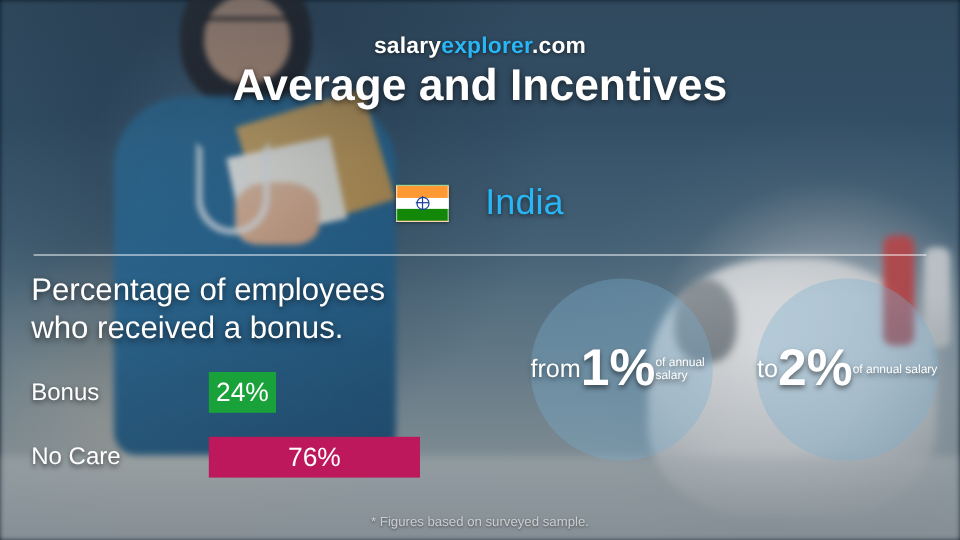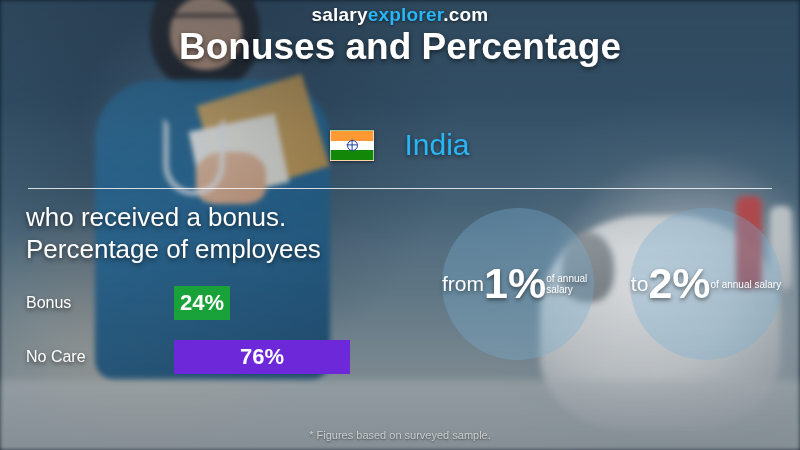--- a/index.html
+++ b/index.html
@@ -106,21 +106,21 @@
     background:linear-gradient(180deg, rgba(200,206,208,.55), rgba(170,178,182,.75));
     filter:blur(3px);
   }
   .vignette {
     position:absolute; inset:0;
     background:
       linear-gradient(180deg, rgba(10,25,40,.42) 0%, rgba(10,25,40,.18) 30%, rgba(10,25,40,.10) 55%, rgba(10,25,40,.25) 100%);
   }
 
   
-  .fg { position:absolute; inset:0; }
+  .fg { position:absolute; inset:0;margin-top:24px; }
 
   .brand {
     position:absolute; top:4px; left:0; right:0;
     text-align:center;
     font-size:19px; font-weight:bold;
     letter-spacing:.2px;
     color:#ffffff;
     text-shadow:0 1px 3px rgba(0,0,0,.55);
   }
   .brand .b1 { color:#ffffff; }
@@ -181,31 +181,31 @@
     text-shadow:0 2px 5px rgba(0,0,0,.6);
   }
 
   .bars {
     position:absolute; left:26px; top:286px; width:380px;
   }
   .bar-row {
     display:flex; align-items:center; height:34px; margin-bottom:20px;
   }
   .bar-label {
-    width:148px; font-size:16px; color:#ffffff;
+    width:148px; font-size:20px; color:#ffffff;
     text-shadow:0 2px 4px rgba(0,0,0,.6);
   }
   .bar-track { flex:1; height:34px; position:relative; }
   .bar-fill {
     position:absolute; left:0; top:0; height:34px;
     display:flex; align-items:center; justify-content:center;
   }
   .bar-value {
     width:100%; text-align:center;
-    font-size:22px; font-weight:bold; color:#ffffff;
+    font-size:22px; font-weight:normal; color:#ffffff;
   }
 
   .right-panel {
     position:absolute; right:18px; top:202px; width:340px;
   }
   .right-title {
     text-align:center; font-size:22px; font-weight:bold;
     color:#29b6f6; text-shadow:0 2px 4px rgba(0,0,0,.6);
     margin-bottom:4px;
   }
@@ -250,49 +250,49 @@
     <div class="counter"></div>
   </div>
   <div class="vignette"></div>
 
   <div class="fg">
 
     <div class="brand">
       <span class="b1">salary</span><span class="b2">explorer</span><span class="b3">.com</span>
     </div>
 
-    <div class="title">Bonuses and Percentage</div>
+    <div class="title">Average and Incentives</div>
 
     <div class="country-row">
       <div class="flag">
         <div class="chakra"></div>
       </div>
       <div class="country-name">India</div>
     </div>
 
     <div class="divider"></div>
 
     <div class="left-head">
+      <div>Percentage of employees</div>
       <div>who received a bonus.</div>
-      <div>Percentage of employees</div>
     </div>
 
     <div class="bars">
       <div class="bar-row">
         <div class="bar-label">Bonus</div>
         <div class="bar-track">
           <div class="bar-fill" id="fill0" style="width: 56px; background: rgb(26, 162, 58);">
             <span class="bar-value">24%</span>
           </div>
         </div>
       </div>
       <div class="bar-row">
         <div class="bar-label">No Care</div>
         <div class="bar-track">
-          <div class="bar-fill" id="fill1" style="width: 176px; background: #6d28d9;">
+          <div class="bar-fill" id="fill1" style="width: 176px; background: #be185d;">
             <span class="bar-value">76%</span>
           </div>
         </div>
       </div>
     </div>
 
     <div class="right-panel">
       <div class="circles">
         <div class="circle">
           <div class="c-top">from</div>

